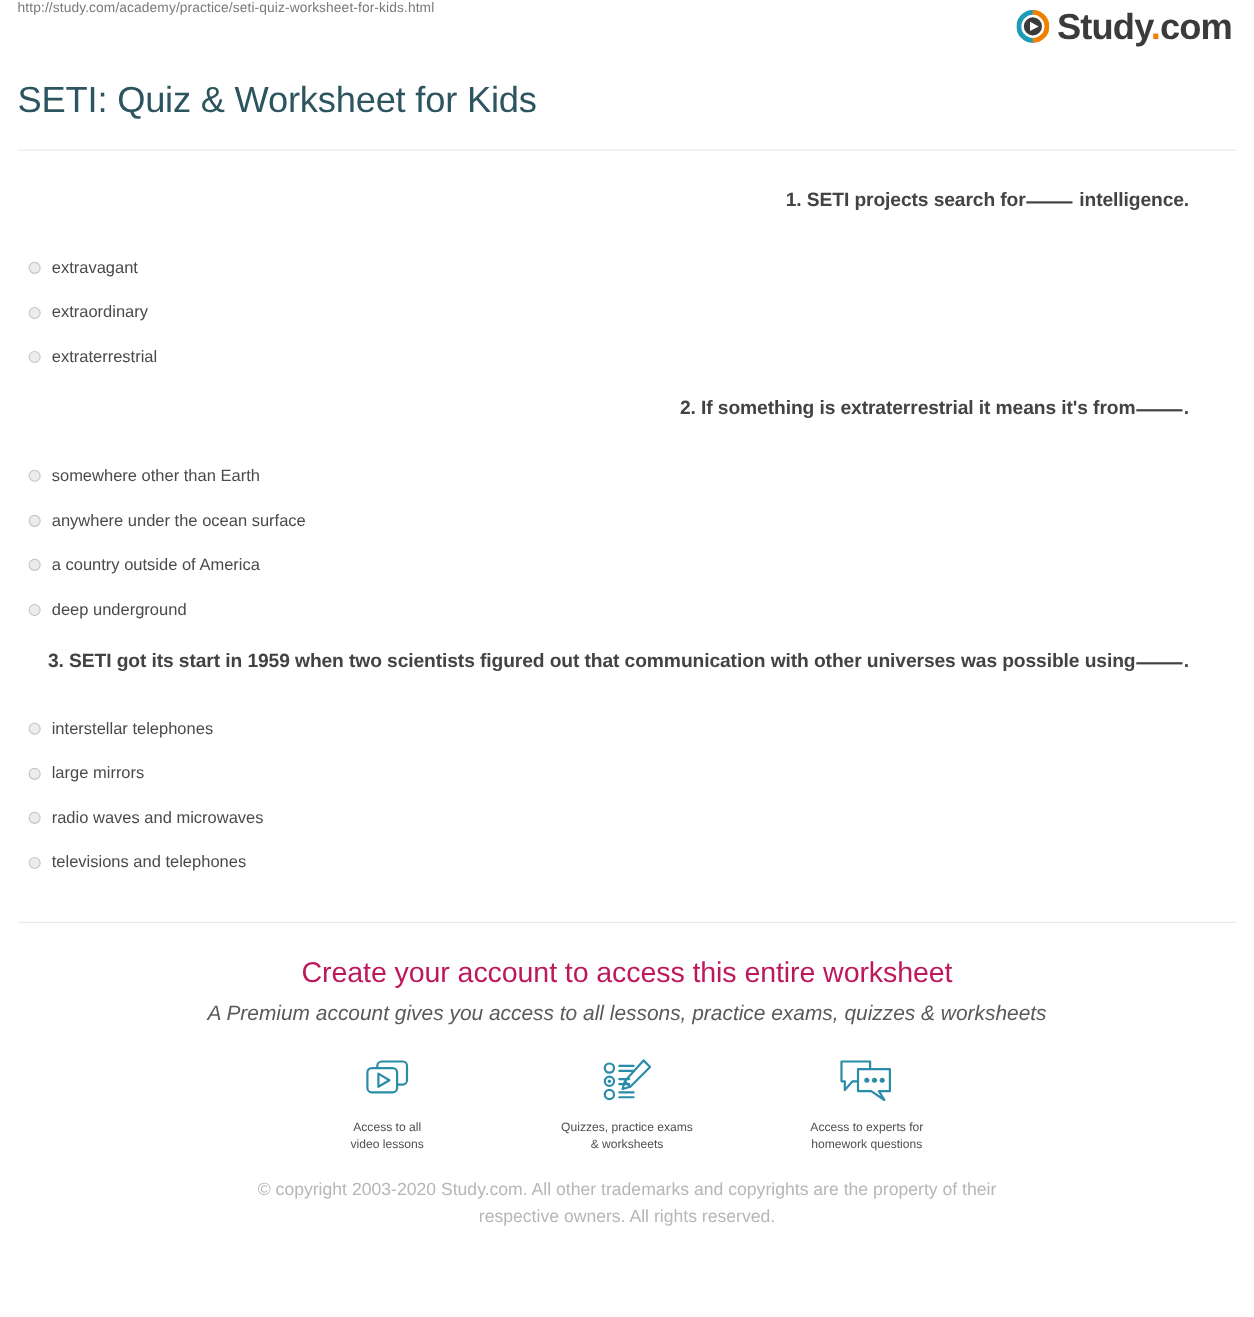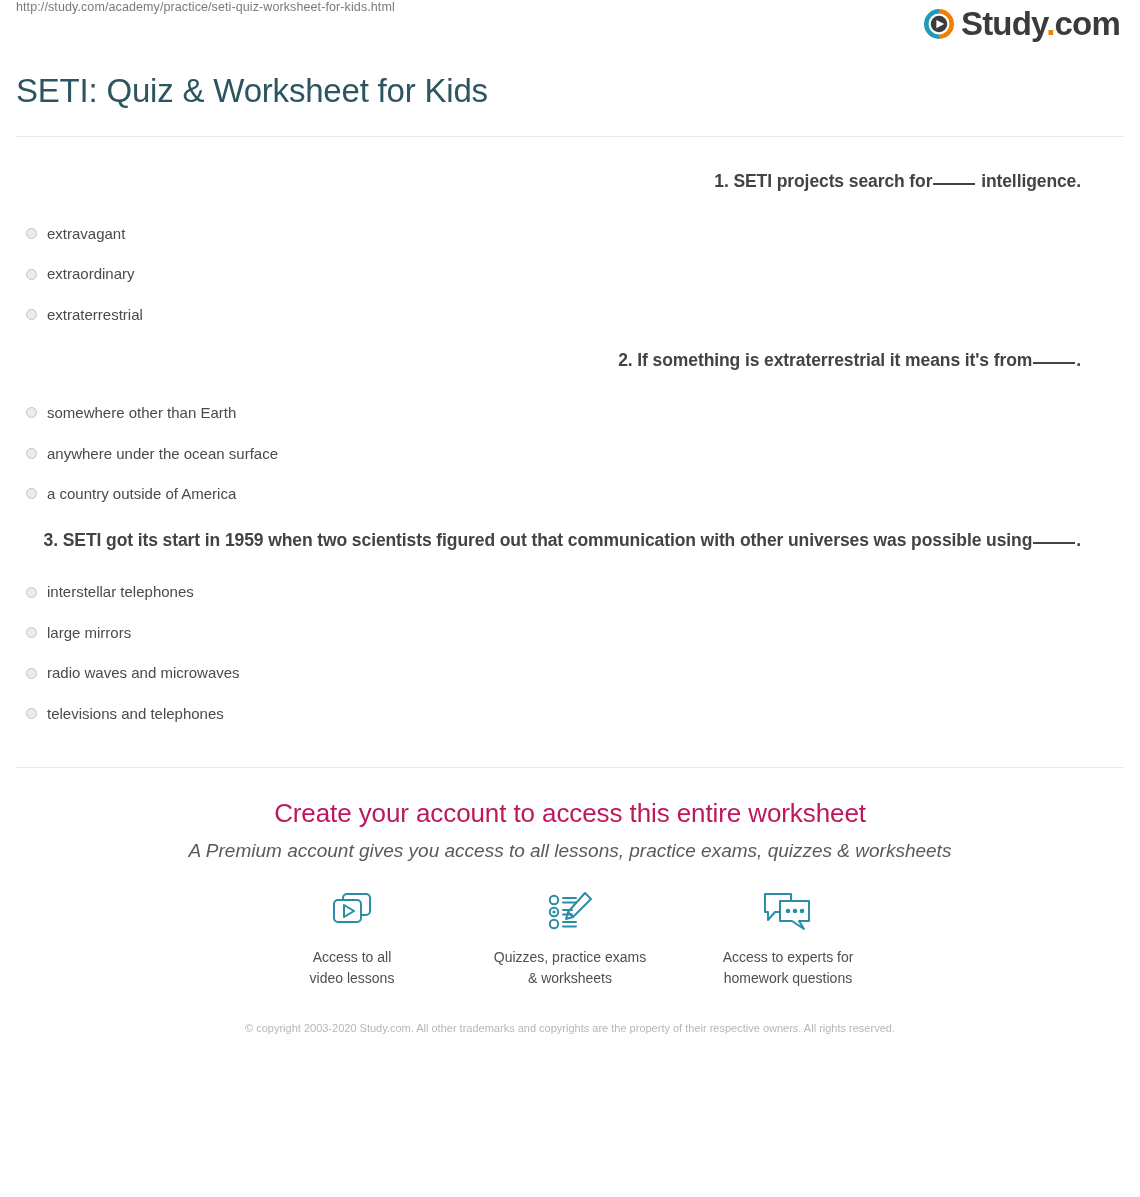--- a/index.html
+++ b/index.html
@@ -99,21 +99,21 @@
     list-style: none;
     margin: 0;
     padding: 0;
   }
   .option {
     display: flex;
     align-items: center;
     margin-top: 21px;
     padding-left: 10px;
   }
-  .option:first-child { margin-top: 30px; }
+  .option:first-child { margin-top: 40px; }
   .radio {
     width: 11px;
     height: 11px;
     border-radius: 50%;
     background: #ececec;
     border: 1px solid #c4c4c4;
     box-sizing: border-box;
     flex: 0 0 auto;
     margin-right: 10px;
   }
@@ -155,34 +155,34 @@
     width: 218px;
     text-align: center;
   }
   .feature-icon {
     height: 52px;
     display: flex;
     align-items: center;
     justify-content: center;
   }
   .feature-label {
-    font-size: 14px;
+    font-size: 11px;
     color: #4f4f4f;
     line-height: 1.45;
     margin-top: 9px;
     white-space: pre-line;
   }
 
   
   .copyright {
     text-align: center;
-    font-size: 11px;
+    font-size: 16px;
     color: #b6b6b6;
     line-height: 1.55;
-    margin: 32px auto 0 auto;
+    margin: 20px auto 0 auto;
     max-width: 700px;
   }
 </style>
 </head>
 <body>
 
 <div class="page">
 
   <div class="header">
     <div class="url">http://study.com/academy/practice/seti-quiz-worksheet-for-kids.html</div>
@@ -232,20 +232,24 @@
           <span class="radio"></span>
           <span class="option-label">somewhere other than Earth</span>
         </li>
         <li class="option">
           <span class="radio"></span>
           <span class="option-label">anywhere under the ocean surface</span>
         </li>
         <li class="option">
           <span class="radio"></span>
           <span class="option-label">a country outside of America</span>
+        </li>
+        <li class="option">
+          <span class="radio"></span>
+          <span class="option-label">deep underground</span>
         </li>
       </ul>
     </div>
 
     <div class="question">
       <p class="q-text"><span>3.</span>
         <span>SETI got its start in 1959 when two scientists figured out that communication with other universes was possible using</span><span class="q-blank"></span><span>.</span></p>
       <ul class="options">
         <li class="option">
           <span class="radio"></span>

